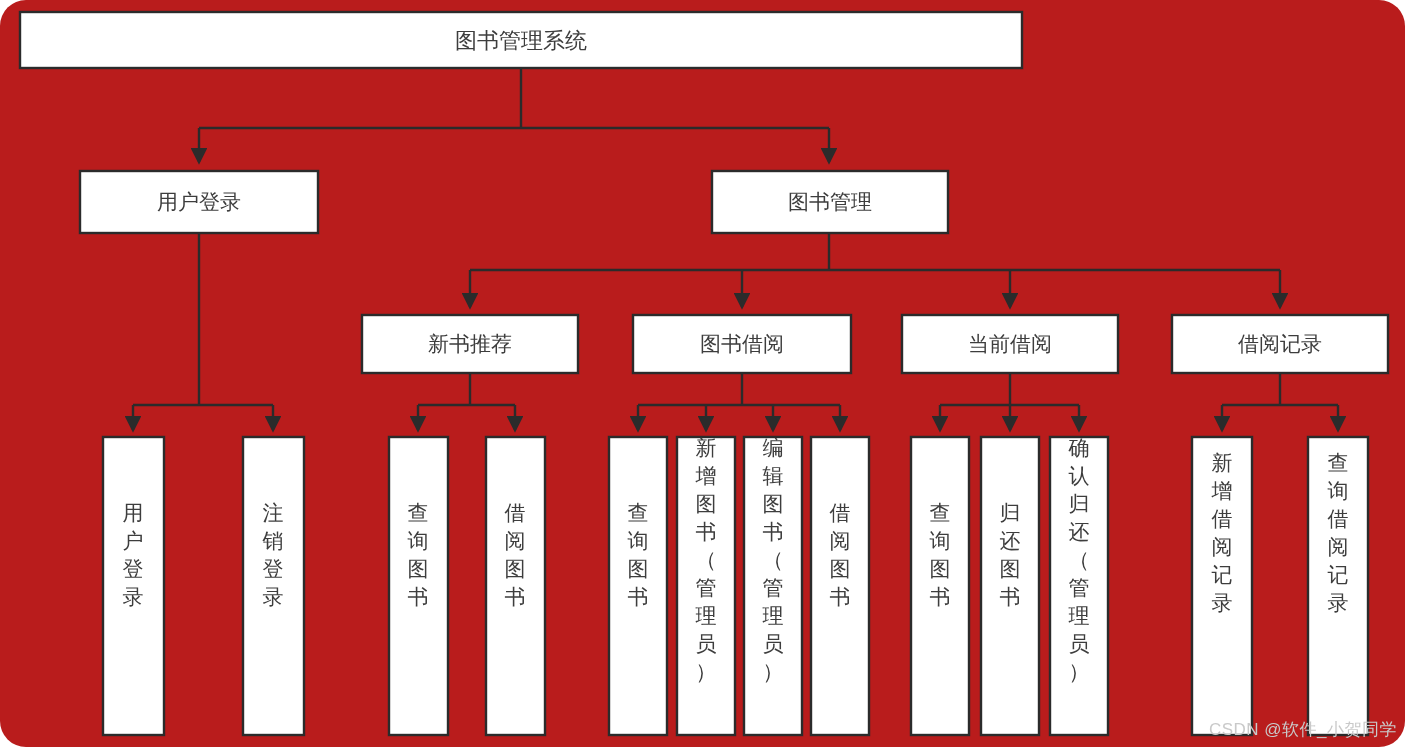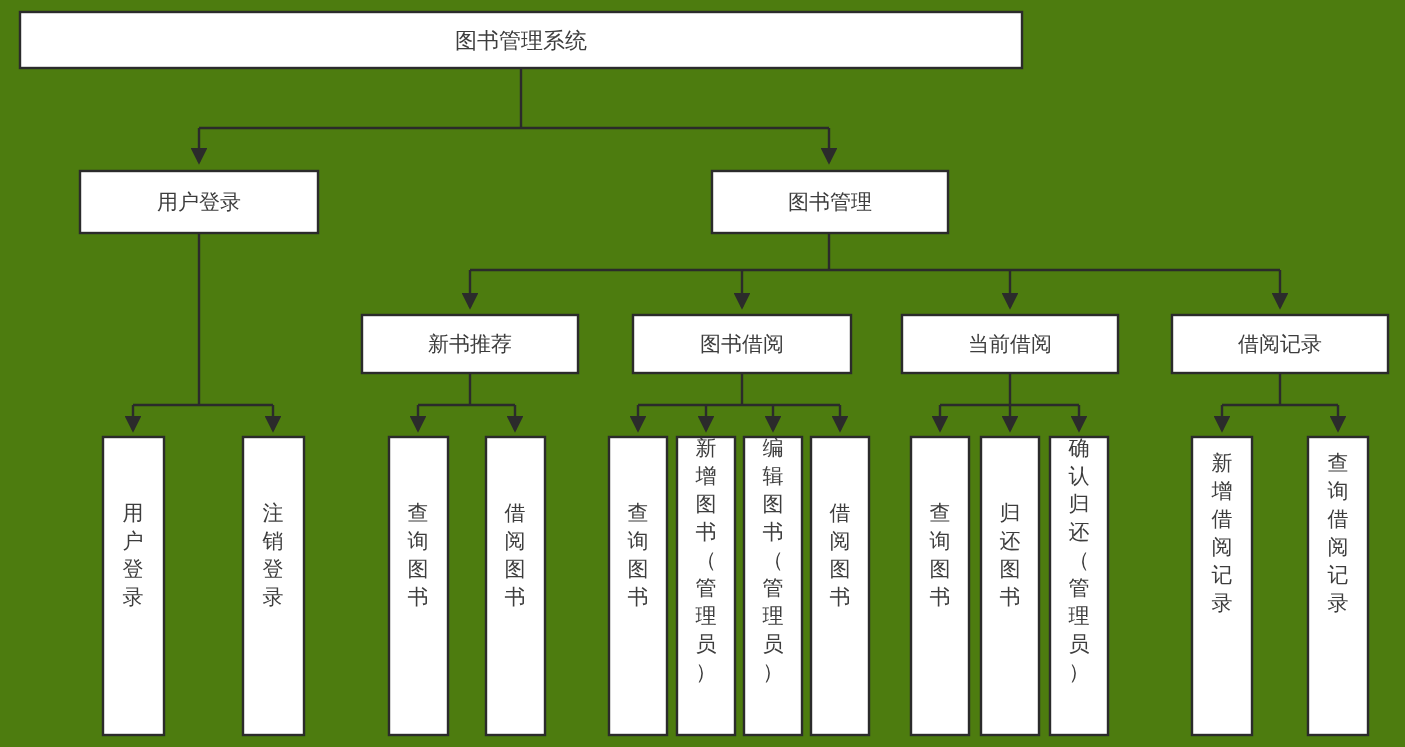--- a/index.html
+++ b/index.html
@@ -1,18 +1,18 @@
 <!DOCTYPE html>
 <html><head>
 <meta charset="utf-8">
 <style>
   html,body{margin:0;padding:0;background:#ffffff;}
   body{width:1405px;height:747px;overflow:hidden;
        font-family:"Liberation Sans","DejaVu Sans",sans-serif;}
-  #diagram-root{position:relative;width:1405px;height:747px;background:#4d7c0f;}
+  #diagram-root{position:relative;width:1405px;height:747px;background:#b91c1c;border-radius:26px;}
   svg#tree{position:absolute;left:0;top:0;width:1405px;height:747px;}
   .nodebox{fill:#ffffff;stroke:#2b2b2b;stroke-width:2.4;}
   .connector{fill:none;stroke:#2b2b2b;stroke-width:2.4;}
   .arrowhead{fill:#2b2b2b;stroke:none;}
   .nodelabel{fill:#3d3d3d;font-family:"Liberation Sans","DejaVu Sans",sans-serif;
              font-size:21px;text-anchor:middle;dominant-baseline:middle;}
   .nodelabel.title{font-size:22px;}
   .vlabel{fill:#3d3d3d;font-family:"Liberation Sans","DejaVu Sans",sans-serif;
           font-size:21px;text-anchor:middle;}
   .watermark{position:absolute;right:8px;bottom:6px;color:#c9c9c9;
@@ -167,13 +167,14 @@
     <g>
       <rect class="nodebox" x="1192" y="437" width="60" height="298"></rect>
       <text class="vlabel" x="1222" y="470"><tspan x="1222" y="470">新</tspan><tspan x="1222" y="498">增</tspan><tspan x="1222" y="526">借</tspan><tspan x="1222" y="554">阅</tspan><tspan x="1222" y="582">记</tspan><tspan x="1222" y="610">录</tspan></text>
     </g>
     <g>
       <rect class="nodebox" x="1308" y="437" width="60" height="298"></rect>
       <text class="vlabel" x="1338" y="470"><tspan x="1338" y="470">查</tspan><tspan x="1338" y="498">询</tspan><tspan x="1338" y="526">借</tspan><tspan x="1338" y="554">阅</tspan><tspan x="1338" y="582">记</tspan><tspan x="1338" y="610">录</tspan></text>
     </g>
   </svg>
 
+  <div class="watermark">CSDN @软件_小贺同学</div>
 </div>
 
 </body></html>

